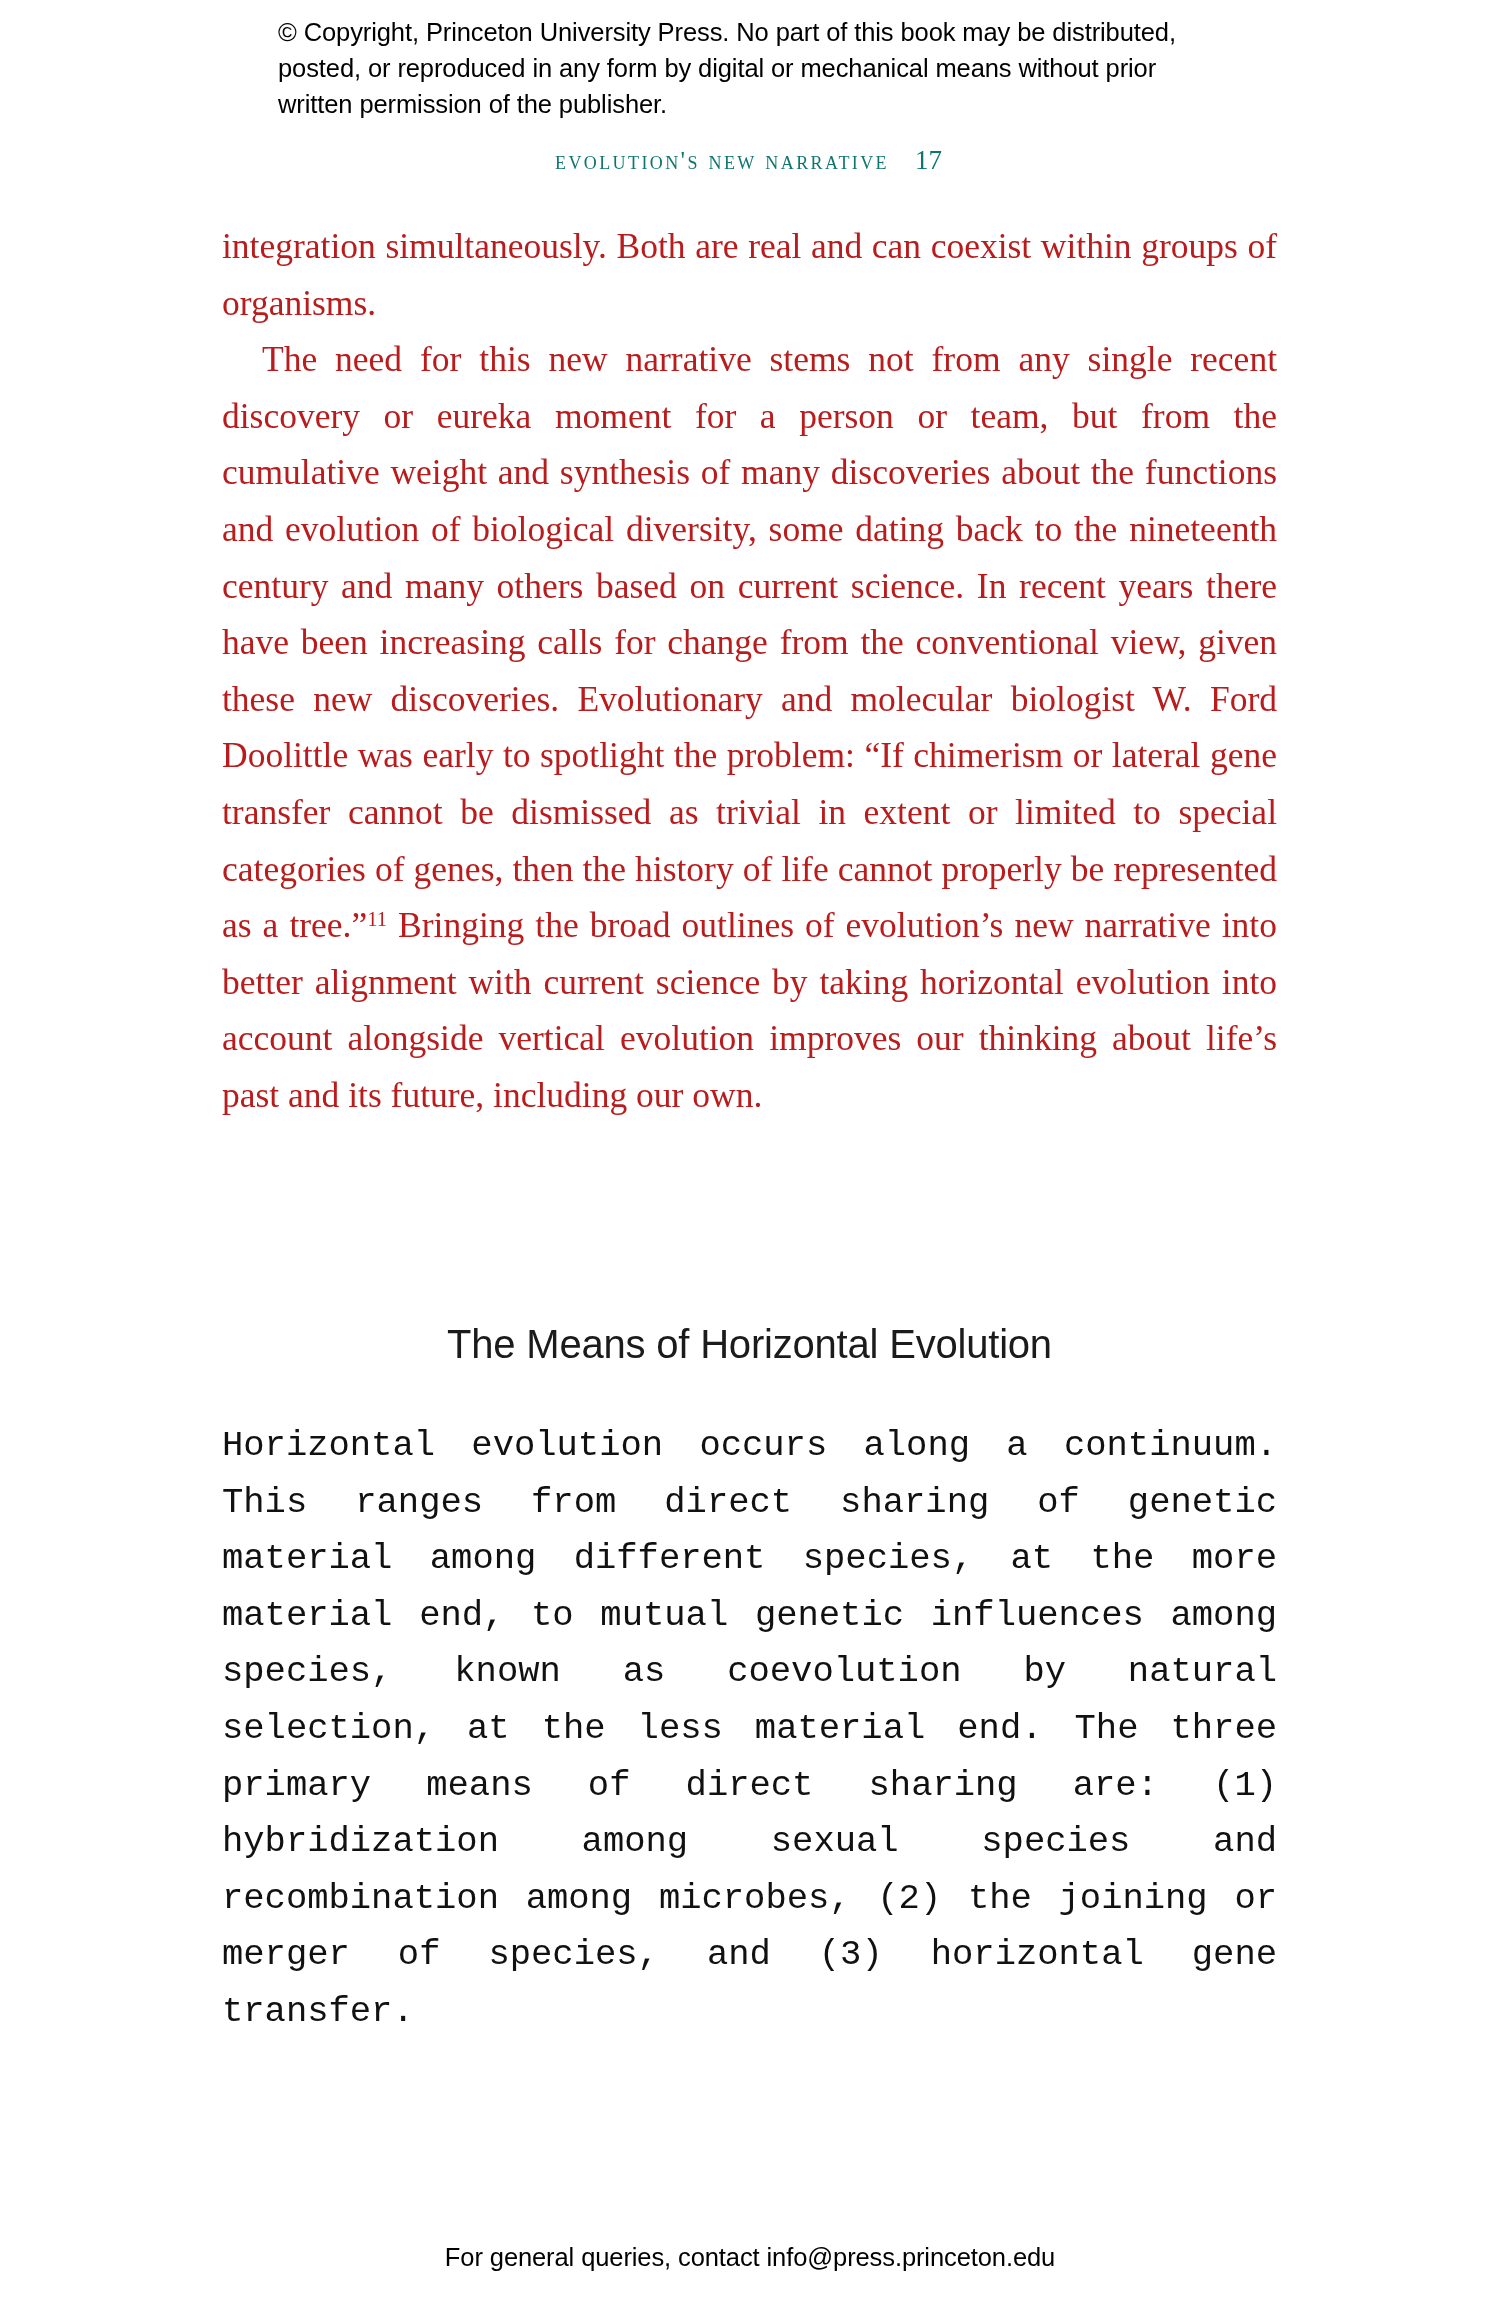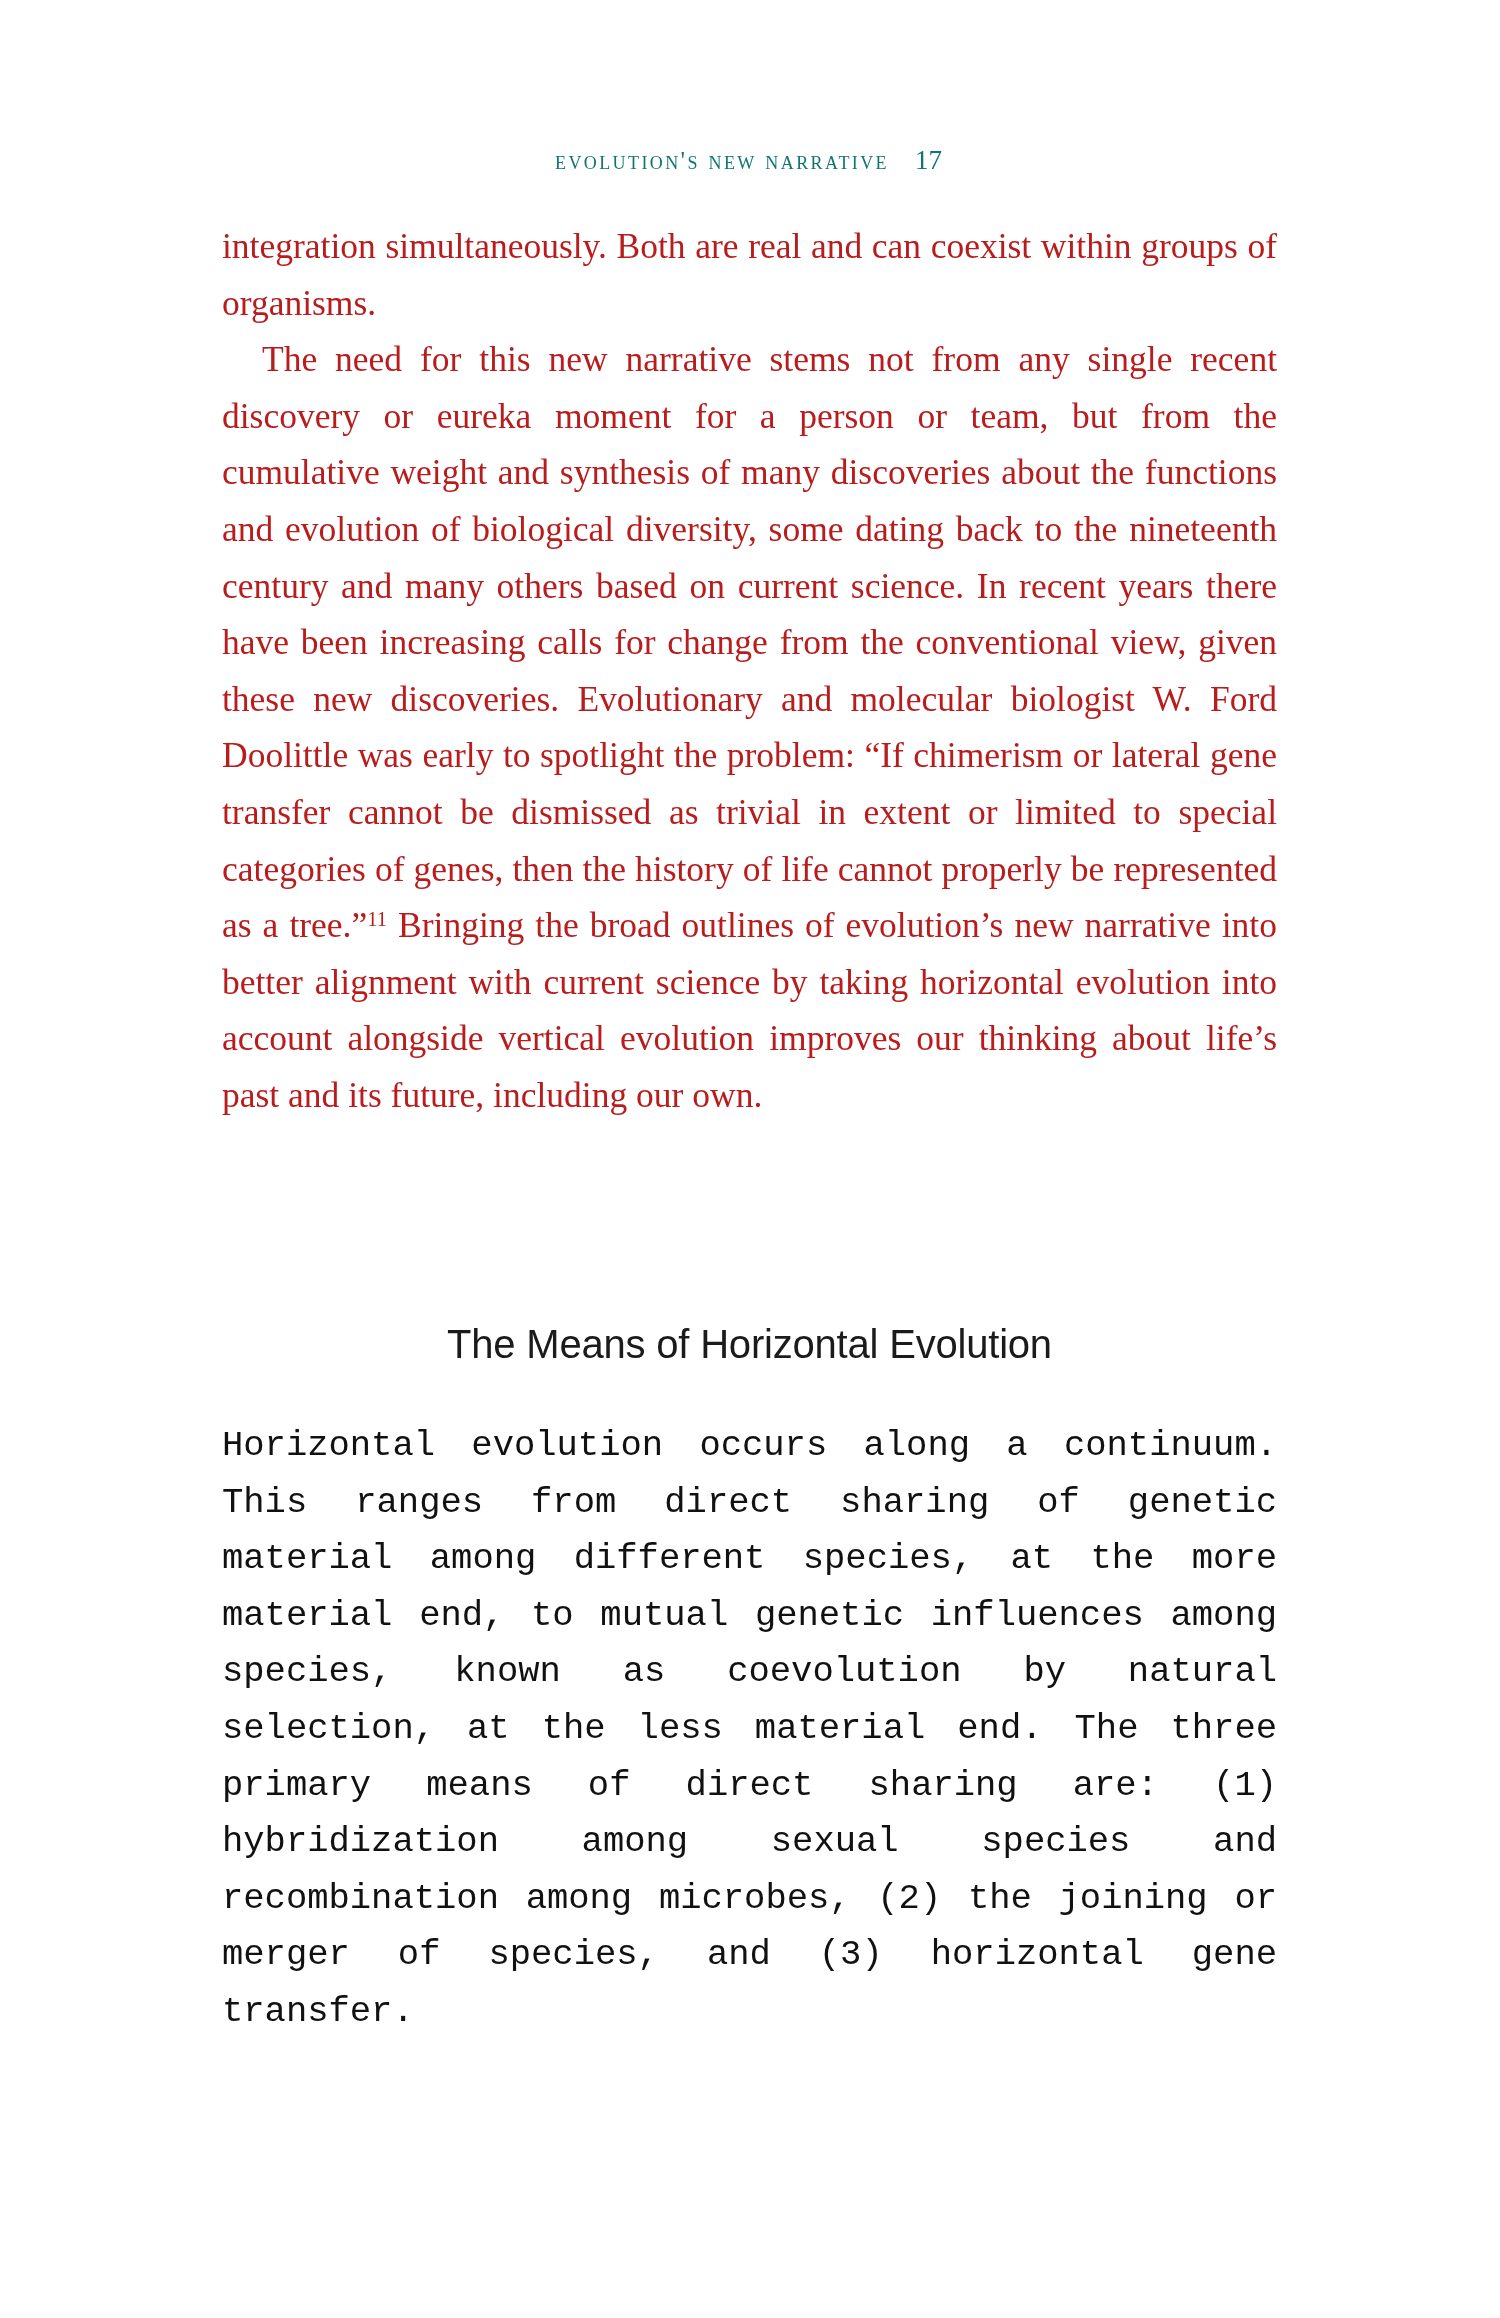--- a/index.html
+++ b/index.html
@@ -128,30 +128,32 @@
     font-size: 25.5px;
     color: #000000;
     letter-spacing: -0.1px;
   }
 </style>
 </head>
 <body>
 
 <div class="page">
 
+  <div class="copyright">© Copyright, Princeton University Press. No part of this book may be distributed, posted, or reproduced in any form by digital or mechanical means without prior written permission of the publisher.</div>
 
   <div class="running-head">
     <span class="rh-title">Evolution's New Narrative</span><span class="rh-page">17</span>
   </div>
 
   <div class="body-col">
     <p>integration simultaneously. Both are real and can coexist within groups of organisms.</p>
     <p class="indent"><span>The need for this new narrative stems not from any single recent discovery or eureka moment for a person or team, but from the cumulative weight and synthesis of many discoveries about the functions and evolution of biological diversity, some dating back to the nineteenth century and many others based on current science. In recent years there have been increasing calls for change from the conventional view, given these new discoveries. Evolutionary and molecular biologist W. Ford Doolittle was early to spotlight the problem: “If chimerism or lateral gene transfer cannot be dismissed as trivial in extent or limited to special categories of genes, then the history of life cannot properly be represented as a tree.”</span><sup class="fn">11</sup><span> Bringing the broad outlines of evolution’s new narrative into better alignment with current science by taking horizontal evolution into account alongside vertical evolution improves our thinking about life’s past and its future, including our own.</span></p>
   </div>
 
   <div class="section-heading">The Means of Horizontal Evolution</div>
 
   <div class="body-col-2">
     <p>Horizontal evolution occurs along a continuum. This ranges from direct sharing of genetic material among different species, at the more material end, to mutual genetic influences among species, known as coevolution by natural selection, at the less material end. The three primary means of direct sharing are: (1) hybridization among sexual species and recombination among microbes, (2) the joining or merger of species, and (3) horizontal gene transfer.</p>
   </div>
 
+  <div class="footer">For general queries, contact info@press.princeton.edu</div>
 
 </div>
 
 </body></html>

